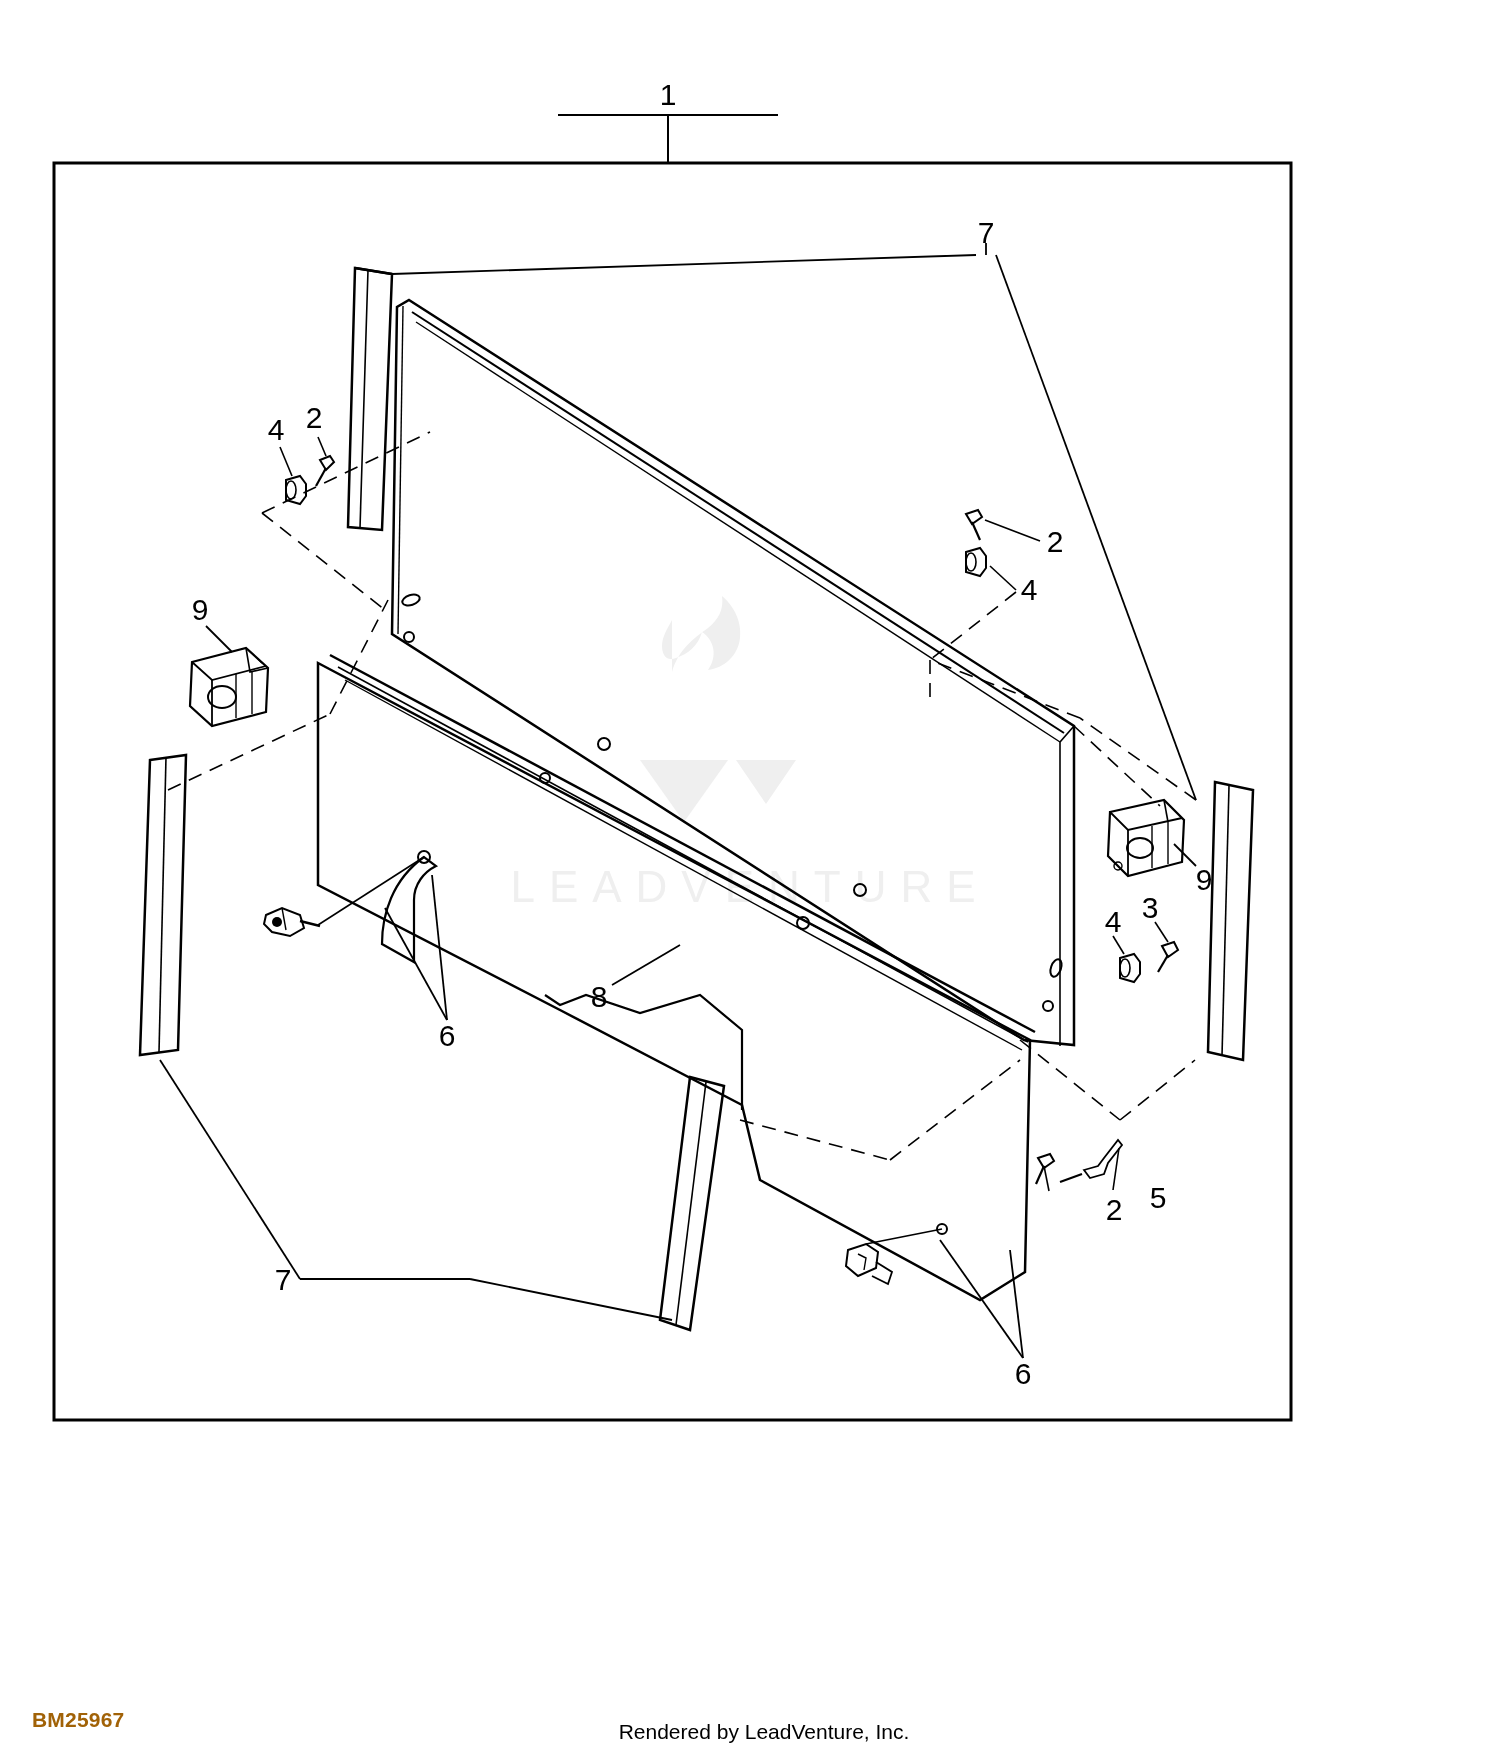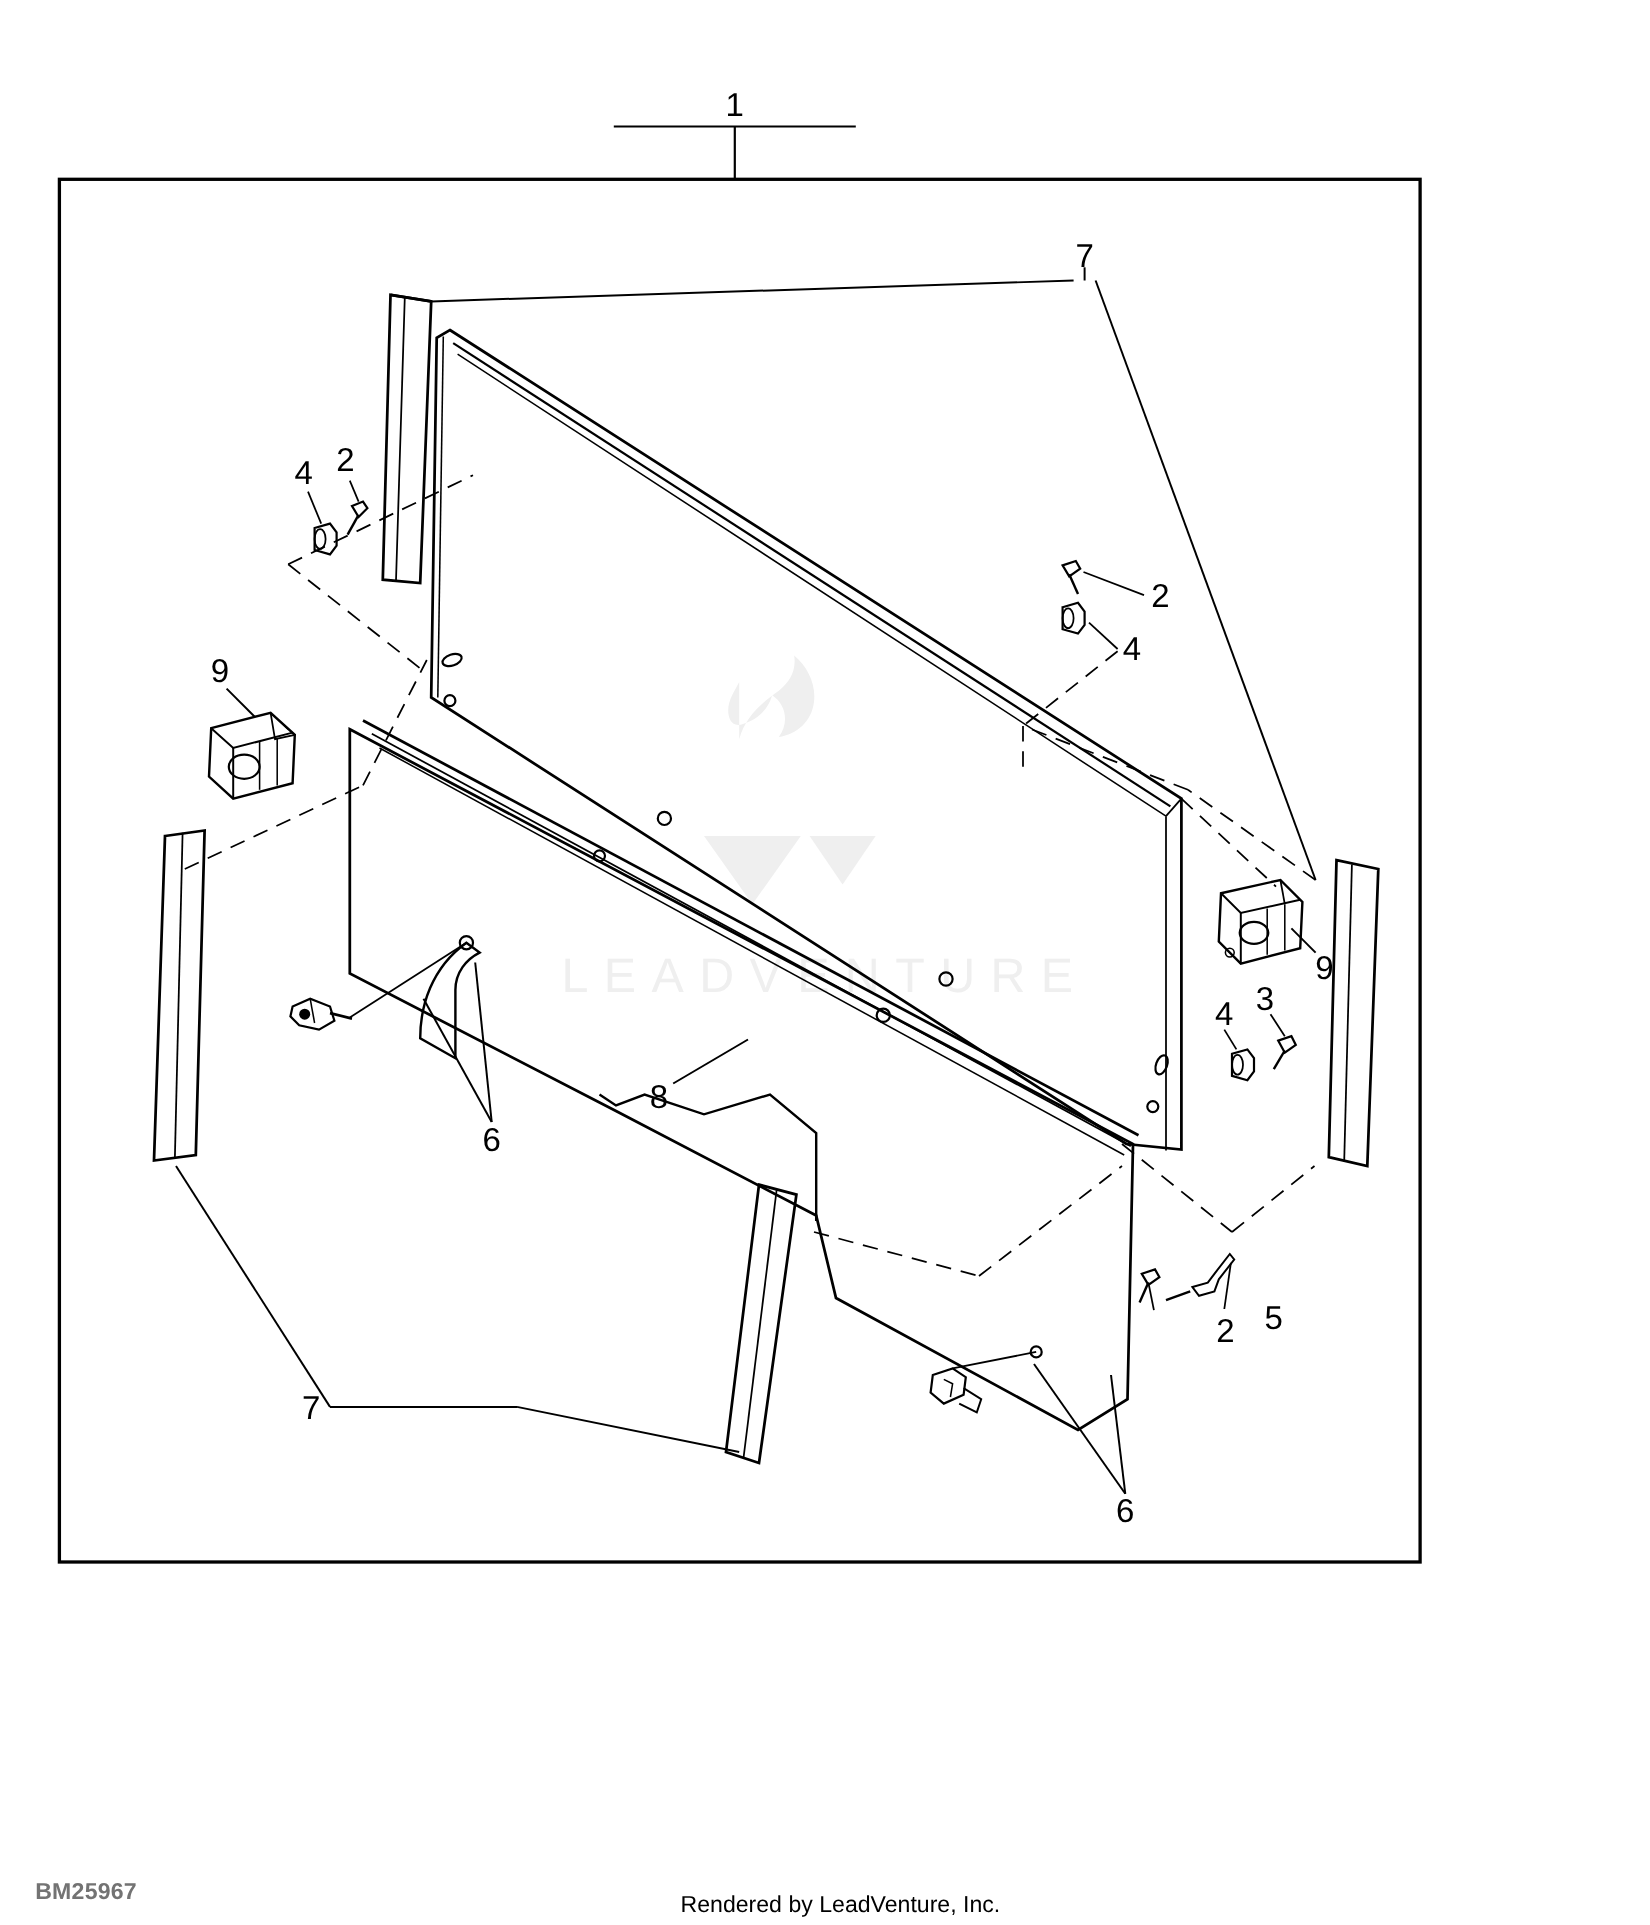--- a/index.html
+++ b/index.html
@@ -30,21 +30,21 @@
     font-family: "Liberation Sans", sans-serif;
     font-size: 30px;
     fill: #000000;
   }
   .footer-left {
     position: absolute;
     left: 32px;
     bottom: 18px;
     font-size: 21px;
     font-weight: bold;
-    color: #737373;
+    color: #a16207;
     letter-spacing: 0.2px;
   }
   .footer-center {
     position: absolute;
     left: 0;
     right: 0;
     bottom: 6px;
     text-align: center;
     font-size: 21px;
     color: #000000;

